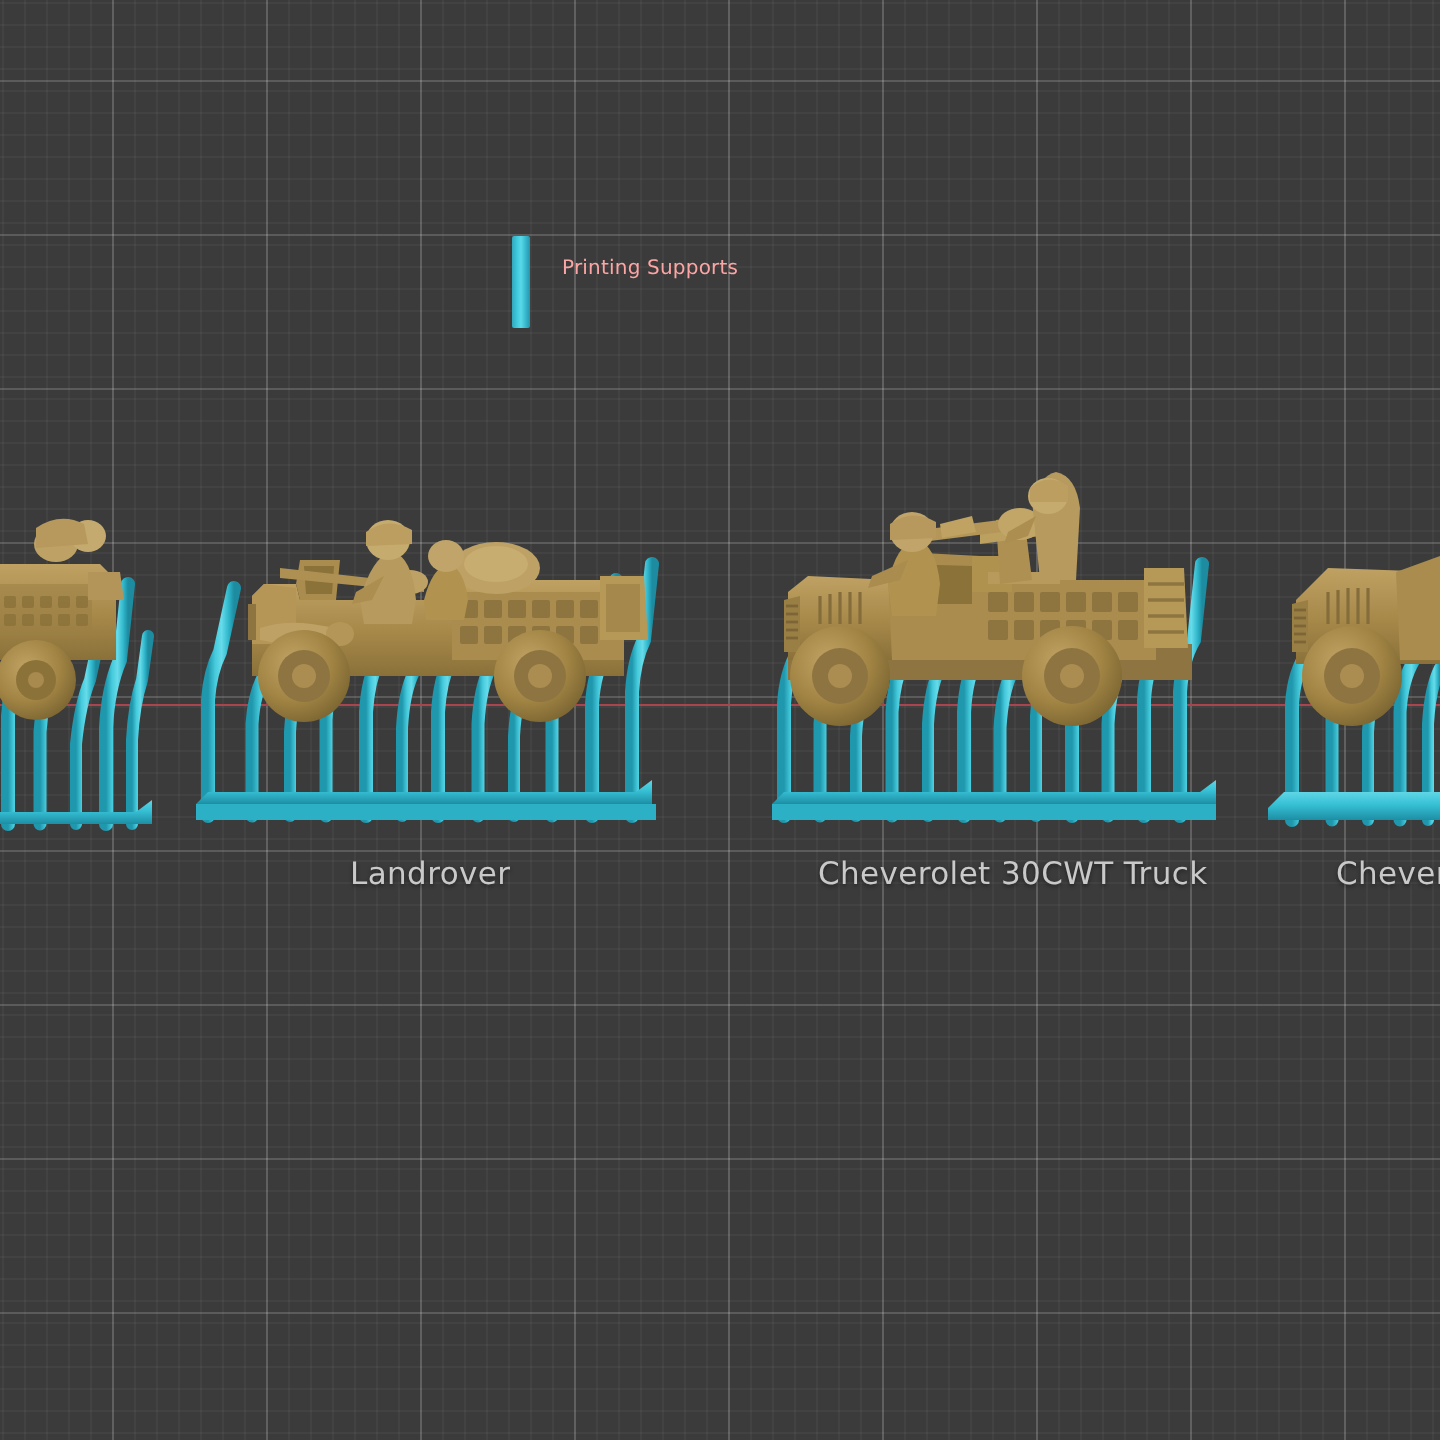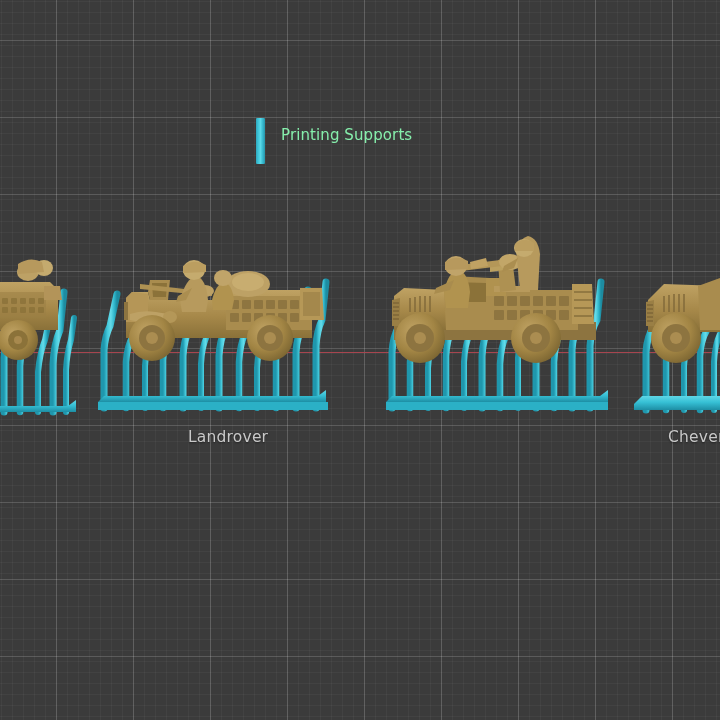--- a/index.html
+++ b/index.html
@@ -60,22 +60,22 @@
   }
   .legend-swatch {
     width: 9px;
     height: 46px;
     border-radius: 1px;
     background: linear-gradient(to right,
         #2fa8bd 0%, #43cde0 32%, #5ad9e8 50%, #3bbdd2 72%, #2596ab 100%);
     flex: 0 0 auto;
   }
   .legend-text {
-    color: #86efac;
-    font-size: 15px;
+    color: #fca5a5;
+    font-size: 10px;
     line-height: 16.5px;
     letter-spacing: 0.1px;
     padding-top: 9px;
     white-space: nowrap;
   }
   .model-label {
     position: absolute;
     color: #c9c9c9;
     font-size: 15.5px;
     white-space: nowrap;
@@ -386,16 +386,17 @@
     </g>
   </svg>
 
   <div class="legend">
     <div class="legend-swatch"></div>
     <div class="legend-text">
       <div>Printing Supports</div>
     </div>
   </div>
 
-  <div class="model-label" style="left:188px; top:428px;text-align:right;">Landrover</div>
+  <div class="model-label" style="left:175px; top:428px;text-align:right;">Landrover</div>
+  <div class="model-label" style="left:409px; top:428px;">Cheverolet 30CWT Truck</div>
   <div class="model-label" style="left:668px; top:428px;">Chevero</div>
 
 </div>
 
 </body></html>

